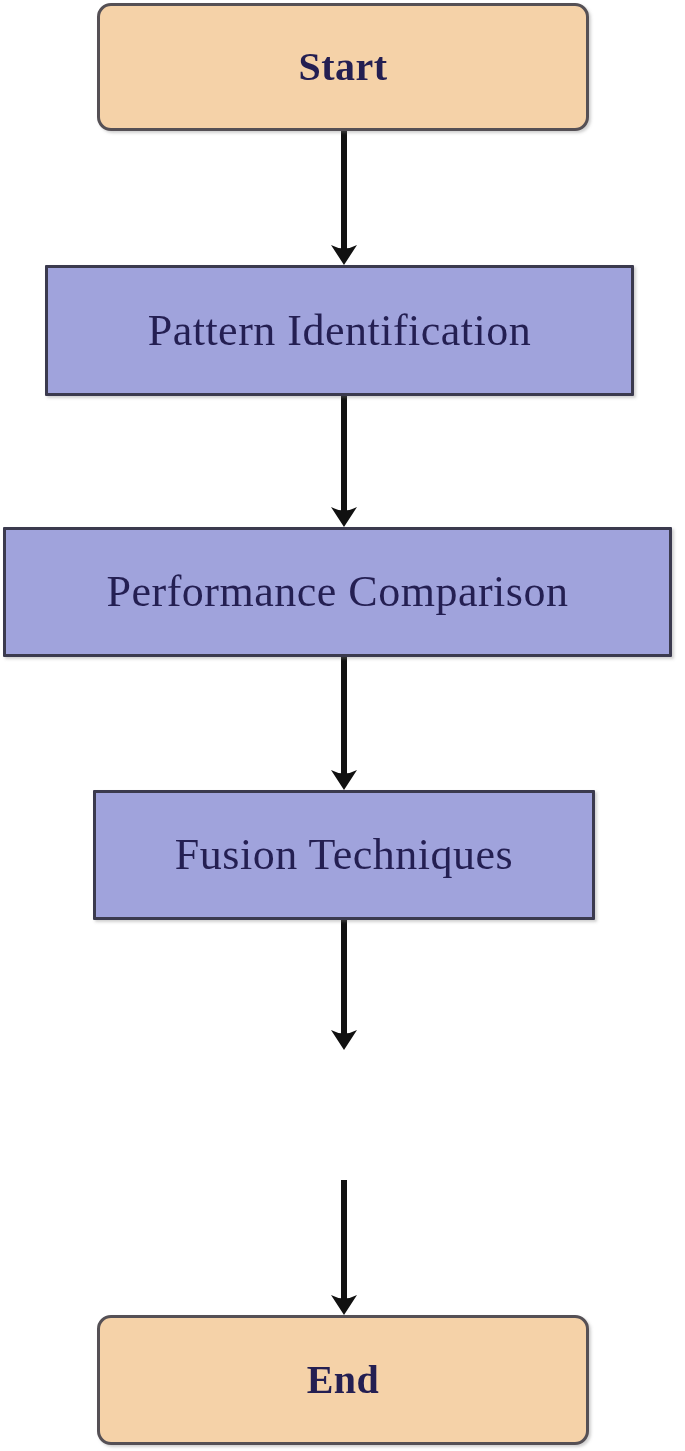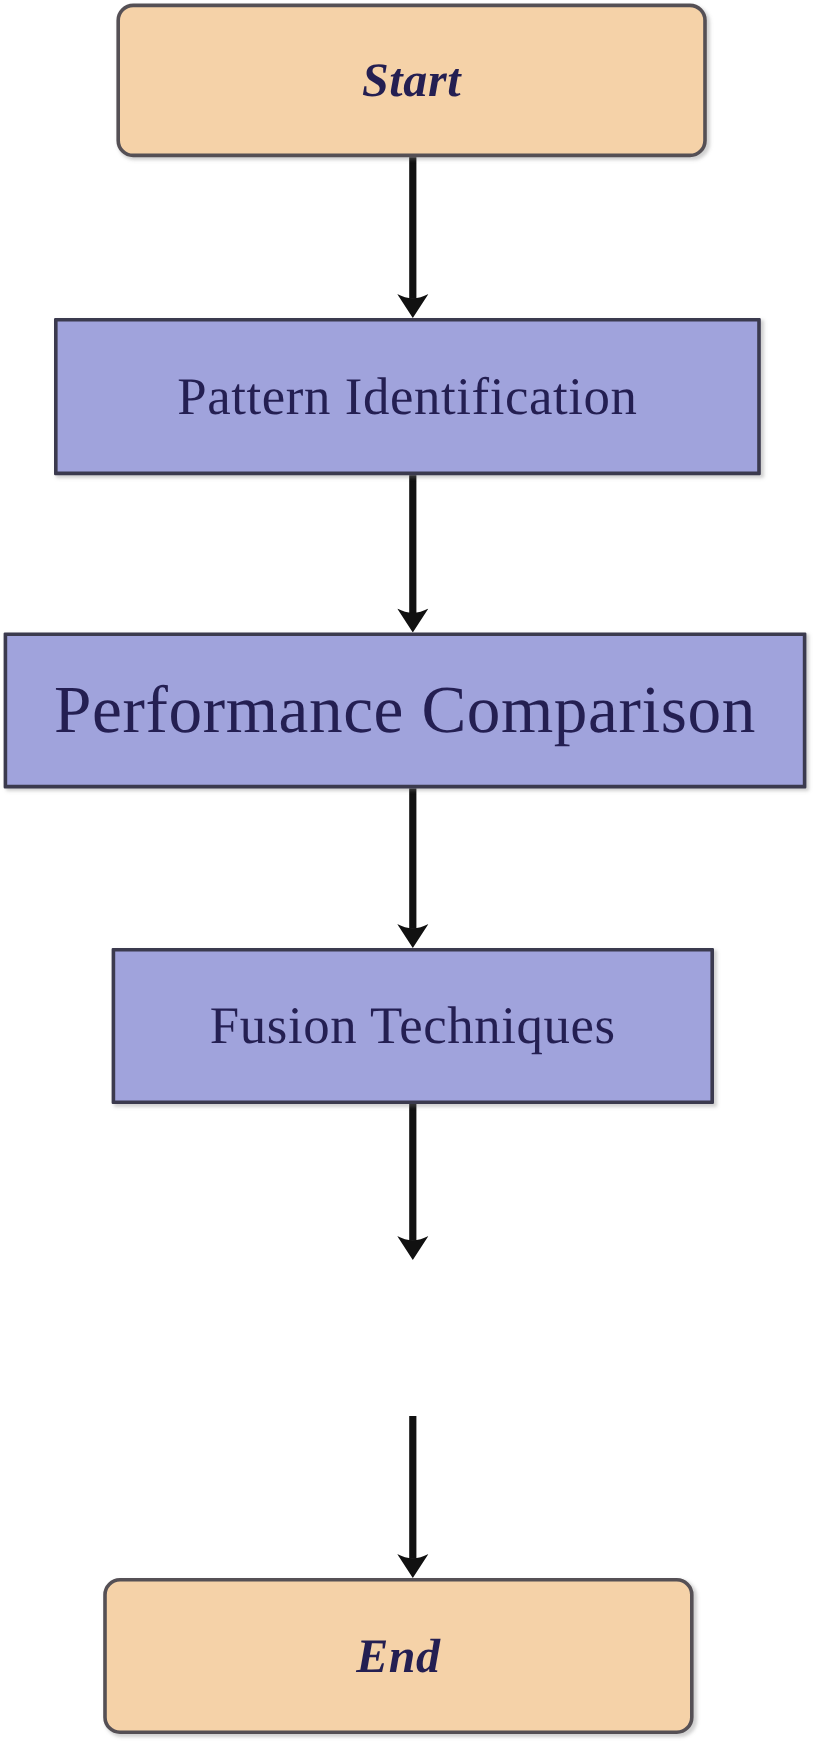--- a/index.html
+++ b/index.html
@@ -32,21 +32,20 @@
     line-height: 1;
     text-align: center;
     white-space: nowrap;
     box-shadow: 2px 2px 3px rgba(120,120,120,0.35);
   }
   .node.terminal {
     background: #f5d2a8;
     border-radius: 14px;
     border-color: #555055;
     font-weight: 700;
-    font-style: italic;
   }
   .node.process {
     background: #a0a3dc;
     border-radius: 1px;
     border-color: #3b3a4e;
   }
   .edge {
     position: absolute;
   }
   .edge .shaft {
@@ -112,22 +111,22 @@
           <path d="M13 20 L0 0 Q13 7 26 0 Z" fill="#111111"></path>
         </svg>
       </div>
     </div>
     <div class="node terminal" style="left: 97px; top: 3px; width: 492px; height: 128px; font-size: 40px; color: rgb(36, 31, 82); background: rgb(245, 210, 168); border-color: rgb(85, 80, 85);">
       <span>Start</span>
     </div>
     <div class="node process" style="left: 45px; top: 265px; width: 589px; height: 131px; font-size: 44px; color: rgb(36, 31, 82); background: rgb(160, 163, 220); border-color: rgb(59, 58, 78);">
       <span>Pattern Identification</span>
     </div>
-    <div class="node process" style="left: 3px; top: 527px; width: 669px; height: 130px; font-size: 56px; color: rgb(36, 31, 82); background: rgb(160, 163, 220); border-color: rgb(59, 58, 78);">
+    <div class="node process" style="left: 3px; top: 527px; width: 669px; height: 130px; font-size: 44px; color: rgb(36, 31, 82); background: rgb(160, 163, 220); border-color: rgb(59, 58, 78);">
       <span>Performance Comparison</span>
     </div>
     <div class="node process" style="left: 93px; top: 790px; width: 502px; height: 130px; font-size: 44px; color: rgb(36, 31, 82); background: rgb(160, 163, 220); border-color: rgb(59, 58, 78); justify-content: center;">
       <span>Fusion Techniques</span>
     </div>
-    <div class="node terminal" style="left: 86px; top: 1315px; width: 492px; height: 130px; font-size: 40px; color: rgb(36, 31, 82); background: rgb(245, 210, 168); border-color: rgb(85, 80, 85);">
+    <div class="node terminal" style="left: 97px; top: 1315px; width: 492px; height: 130px; font-size: 40px; color: rgb(36, 31, 82); background: rgb(245, 210, 168); border-color: rgb(85, 80, 85);">
       <span>End</span>
     </div>
   </div>
 
 </body></html>

